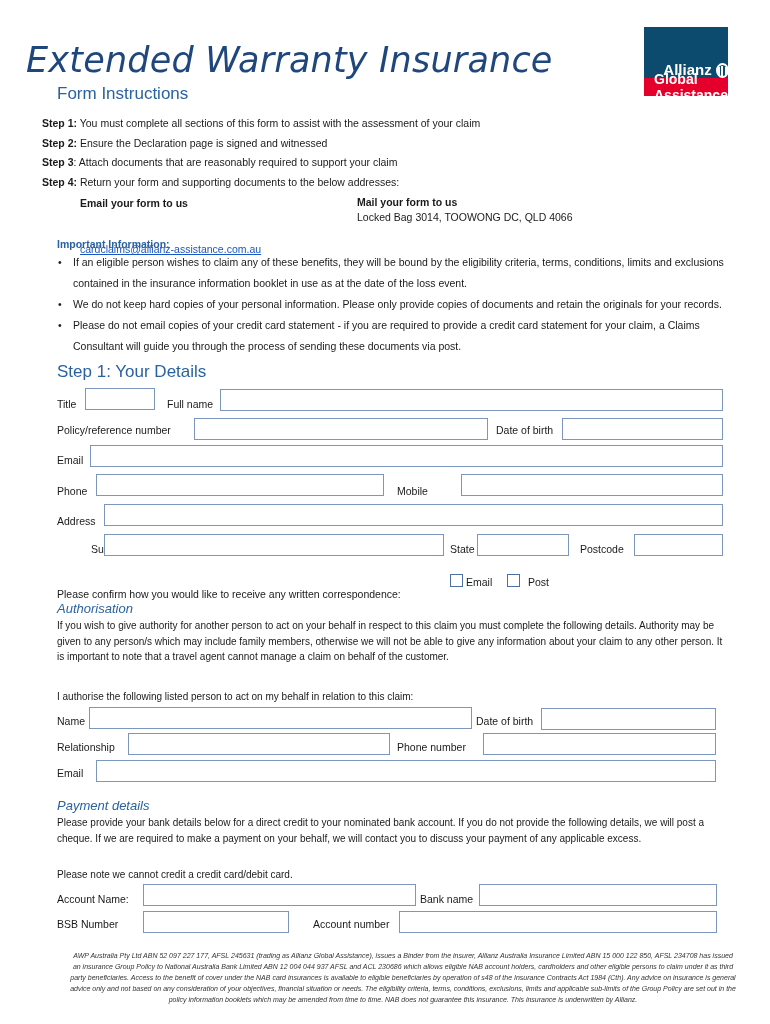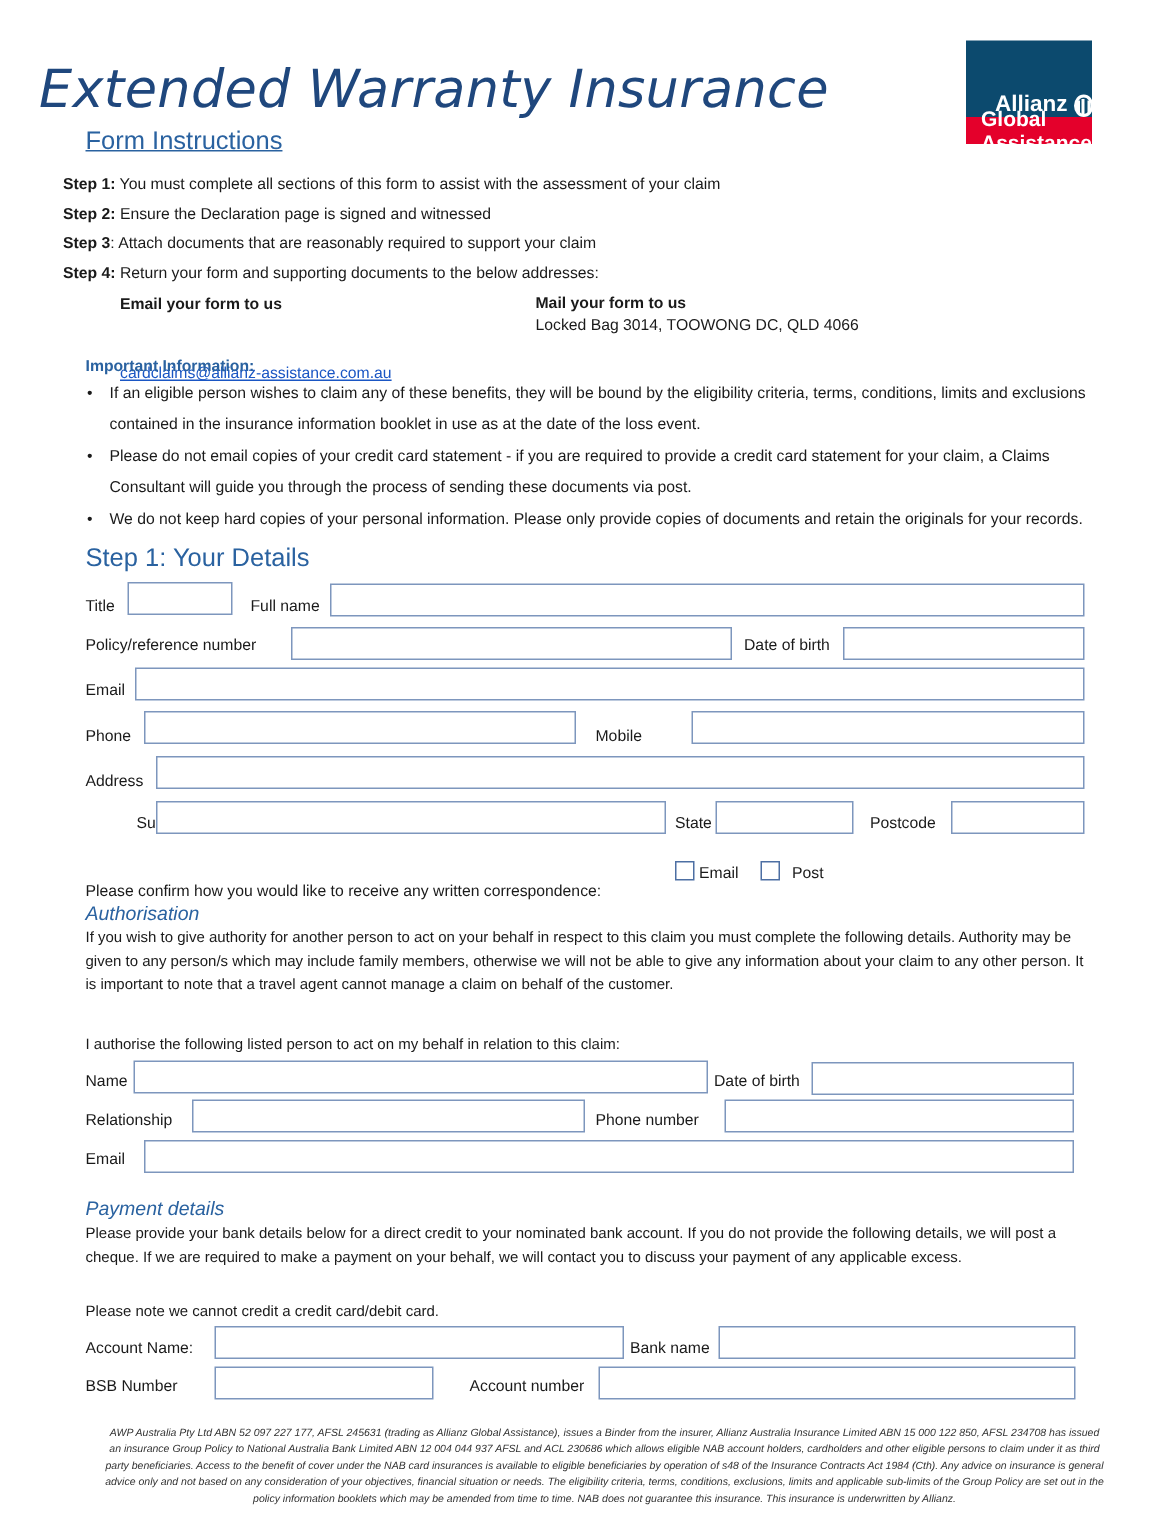--- a/index.html
+++ b/index.html
@@ -35,37 +35,37 @@
 <div class="abs logo-blue">
   <span>Allianz</span>
   <span class="logo-mark">
       <i></i>
       <i class="mid"></i>
       <i></i>
     </span>
 </div>
 <div class="abs logo-red">Global Assistance</div>
 
-<div class="abs h2" style="left:57px; top:84px;text-decoration:underline;">Form Instructions</div>
+<div class="abs h2" style="left:57px; top:84px;">Form Instructions</div>
 
 <div class="abs step" style="top:117px;"><b>Step 1:</b><span> You must complete all sections of this form to assist with the assessment of your claim</span></div>
 <div class="abs step" style="top:137px;"><b>Step 2:</b><span> Ensure the Declaration page is signed and witnessed</span></div>
 <div class="abs step" style="top:156px;"><b>Step 3</b><span>: Attach documents that are reasonably required to support your claim</span></div>
 <div class="abs step" style="top:176px;"><b>Step 4:</b><span> Return your form and supporting documents to the below addresses:</span></div>
 
 <div class="abs addr-h" style="left:80px; top:197px;">Email your form to us</div>
 <a class="abs link" style="left:80px; top:211px;">cardclaims@allianz-assistance.com.au</a>
 <div class="abs addr-h" style="left:357px; top:196px;">Mail your form to us</div>
 <div class="abs" style="left:357px; top:211px;">Locked Bag 3014, TOOWONG DC, QLD 4066</div>
 
 <div class="abs imp-h">Important Information:</div>
 <ul class="abs bullets">
   <li>If an eligible person wishes to claim any of these benefits, they will be bound by the eligibility criteria, terms, conditions, limits and exclusions contained in the insurance information booklet in use as at the date of the loss event.</li>
+  <li>We do not keep hard copies of your personal information. Please only provide copies of documents and retain the originals for your records.</li>
   <li>Please do not email copies of your credit card statement - if you are required to provide a credit card statement for your claim, a Claims Consultant will guide you through the process of sending these documents via post.</li>
-  <li>We do not keep hard copies of your personal information. Please only provide copies of documents and retain the originals for your records.</li>
 </ul>
 
 <div class="abs h2" style="left:57px; top:362px;">Step 1: Your Details</div>
 
 <div class="abs lbl" style="left:57px; top:398px;">Title</div>
 <input class="abs field" style="left: 85px; top: 388px; width: 70px;" value="">
 <div class="abs lbl" style="left:167px; top:398px;">Full name</div>
 <input class="abs field" style="left: 220px; top: 389px; width: 503px;" value="">
 
 <div class="abs lbl" style="left:57px; top:424px;">Policy/reference number</div>

